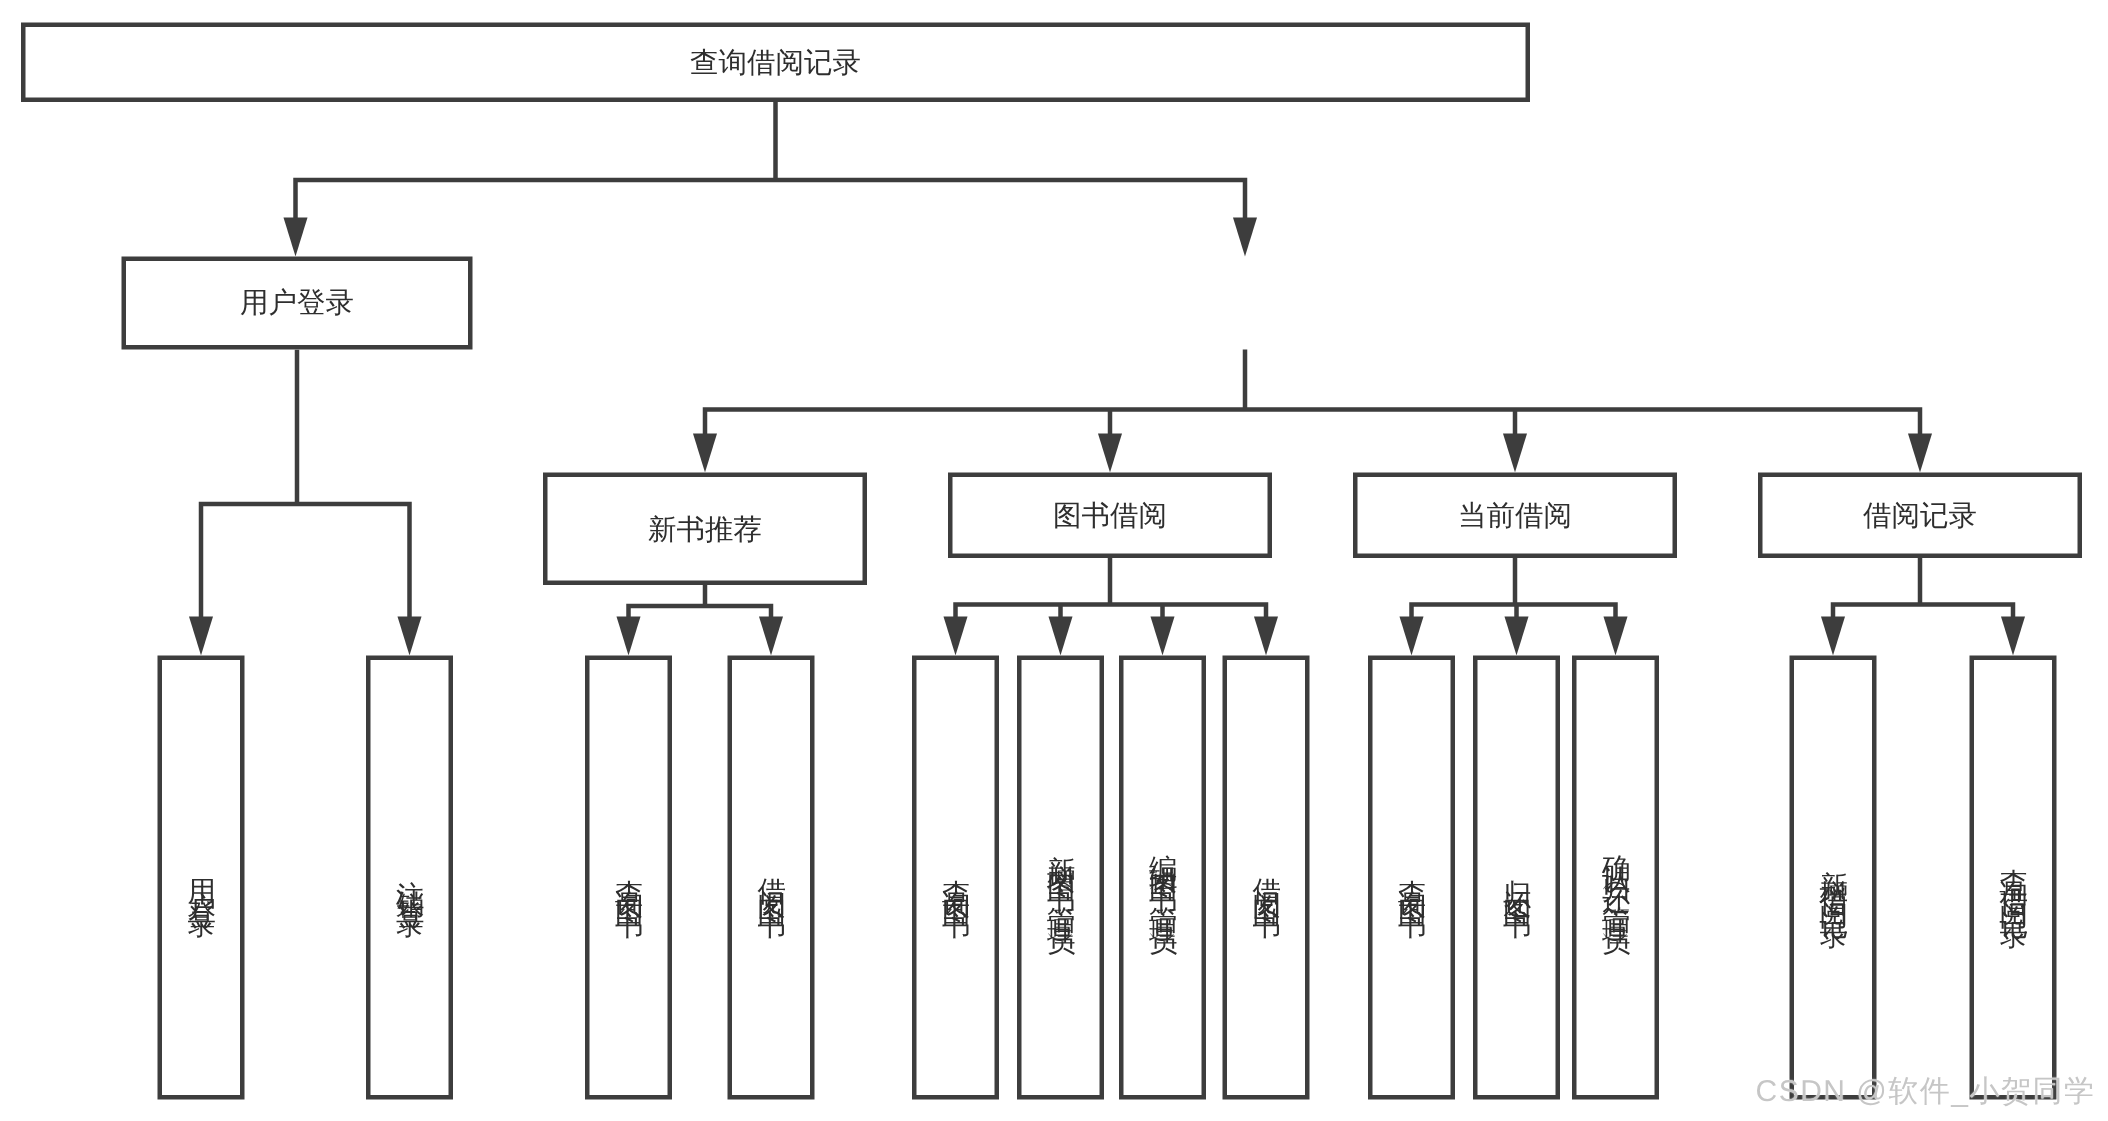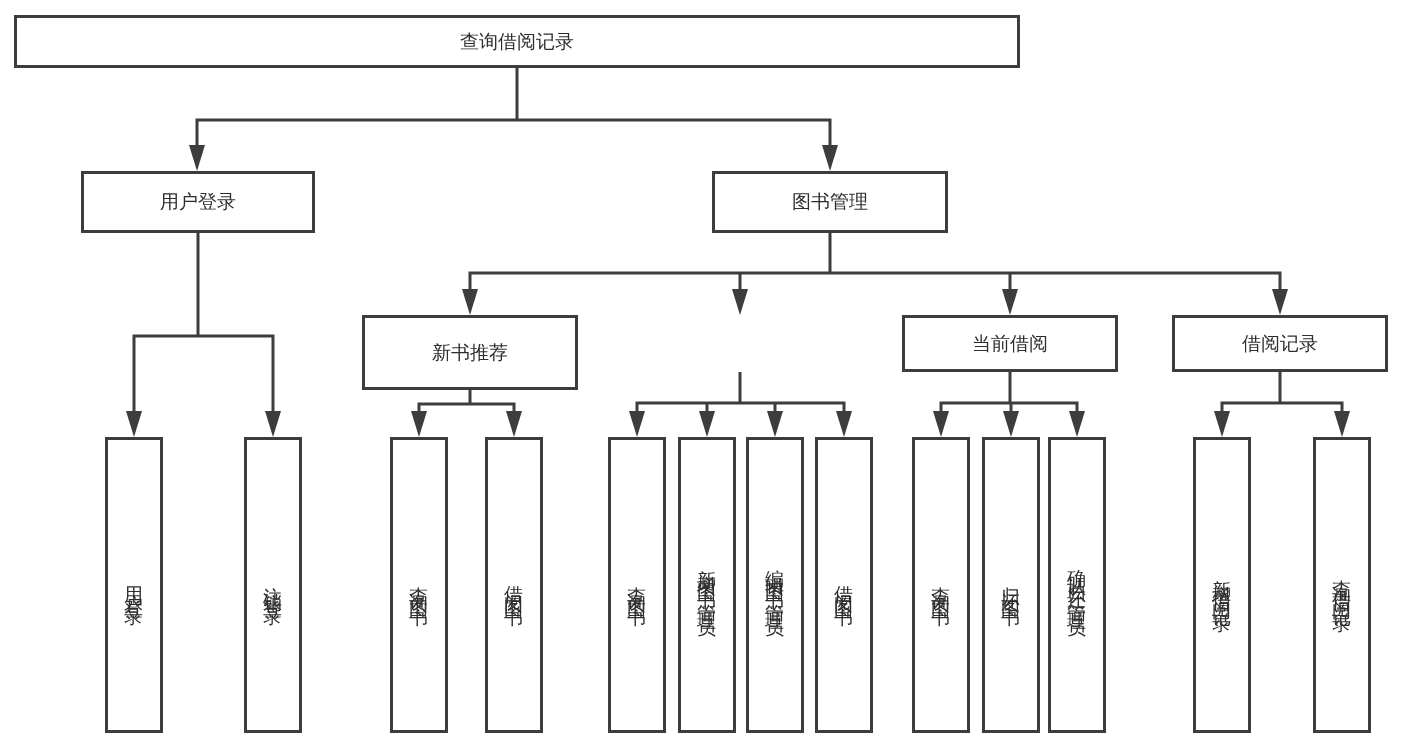--- a/index.html
+++ b/index.html
@@ -102,23 +102,23 @@
       <use href="#ah" transform="translate(1011,437)"></use>
       <use href="#ah" transform="translate(1077,437)"></use>
       <use href="#ah" transform="translate(1222,437)"></use>
       <use href="#ah" transform="translate(1342,437)"></use>
     </g>
   </svg>
 
   <div class="node" style="left:14px; top:15px; width:1006px; height:53px;">查询借阅记录</div>
 
   <div class="node" style="left:81px; top:171px; width:234px; height:62px;">用户登录</div>
-  <div class="node" style="left:712px; top:171px; width:236px; height:62px;">图书管理</div>
 
   <div class="node" style="left:362px; top:315px; width:216px; height:75px;">新书推荐</div>
+  <div class="node" style="left:632px; top:315px; width:216px; height:57px;">图书借阅</div>
   <div class="node" style="left:1172px; top:315px; width:216px; height:57px;">借阅记录</div>
   <div class="node" style="left:902px; top:315px; width:216px; height:57px;">当前借阅</div>
 
   <div class="node leaf" style="left:105px;">
     <span class="vtext">用户登录</span>
   </div>
   <div class="node leaf" style="left:244px;">
     <span class="vtext">注销登录</span>
   </div>
 
@@ -152,14 +152,15 @@
     <span class="vtext">确认归还（管理员）</span>
   </div>
 
   <div class="node leaf" style="left:1193px;">
     <span class="vtext">新增借阅记录</span>
   </div>
   <div class="node leaf" style="left:1313px;">
     <span class="vtext">查询借阅记录</span>
   </div>
 
+  <div class="watermark">CSDN @软件_小贺同学</div>
 
 </div>
 
 </body></html>

